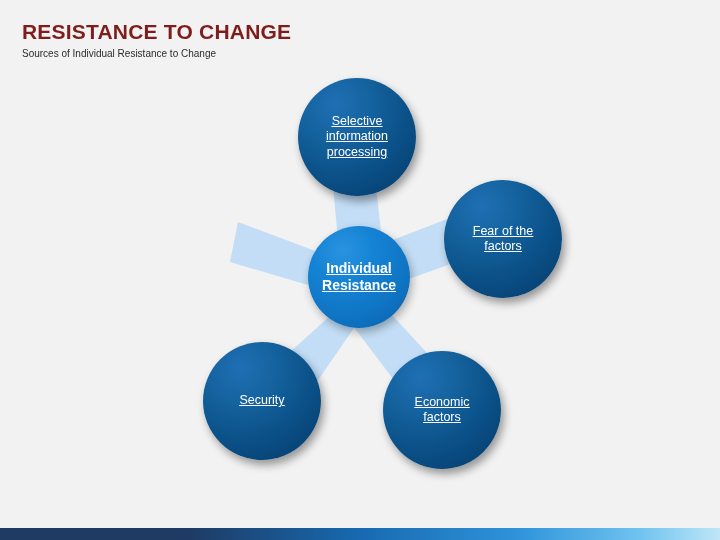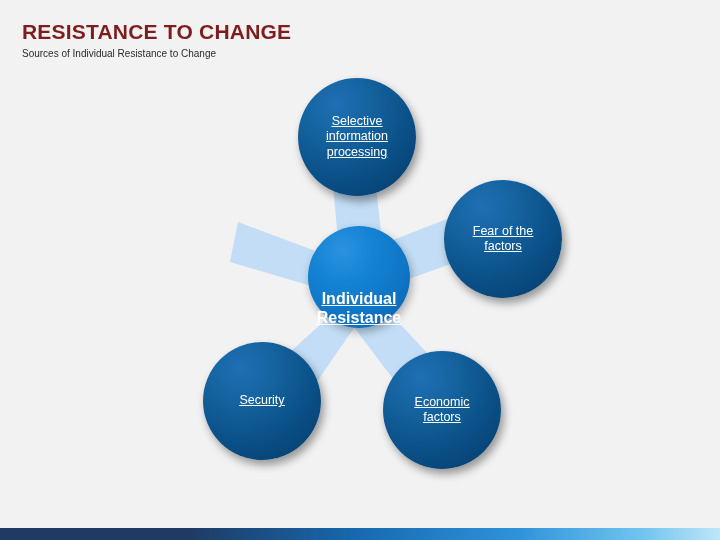--- a/index.html
+++ b/index.html
@@ -57,26 +57,25 @@
   .outer {
     width: 118px;
     height: 118px;
     font-size: 12.5px;
     background: radial-gradient(circle at 32% 22%, #1f6fb5 0%, #15639f 28%, #0a4f86 62%, #063a68 100%);
     box-shadow: 3px 5px 8px rgba(0,0,0,0.38);
   }
   .center {
     width: 102px;
     height: 102px;
-    font-size: 16px;
+    font-size: 14px;
     font-weight: bold;
     background: radial-gradient(circle at 34% 24%, #2a93e0 0%, #1583d4 30%, #0f74c4 65%, #0a5fa8 100%);
     box-shadow: 2px 4px 8px rgba(0,0,0,0.30);
     z-index: 6;
-    align-items: flex-end;
   }
   .node span {
     display: block;
     padding: 0 8px;
     text-decoration: underline;
   }
   #bottombar {
     position: absolute;
     left: 0;
     bottom: 0;

